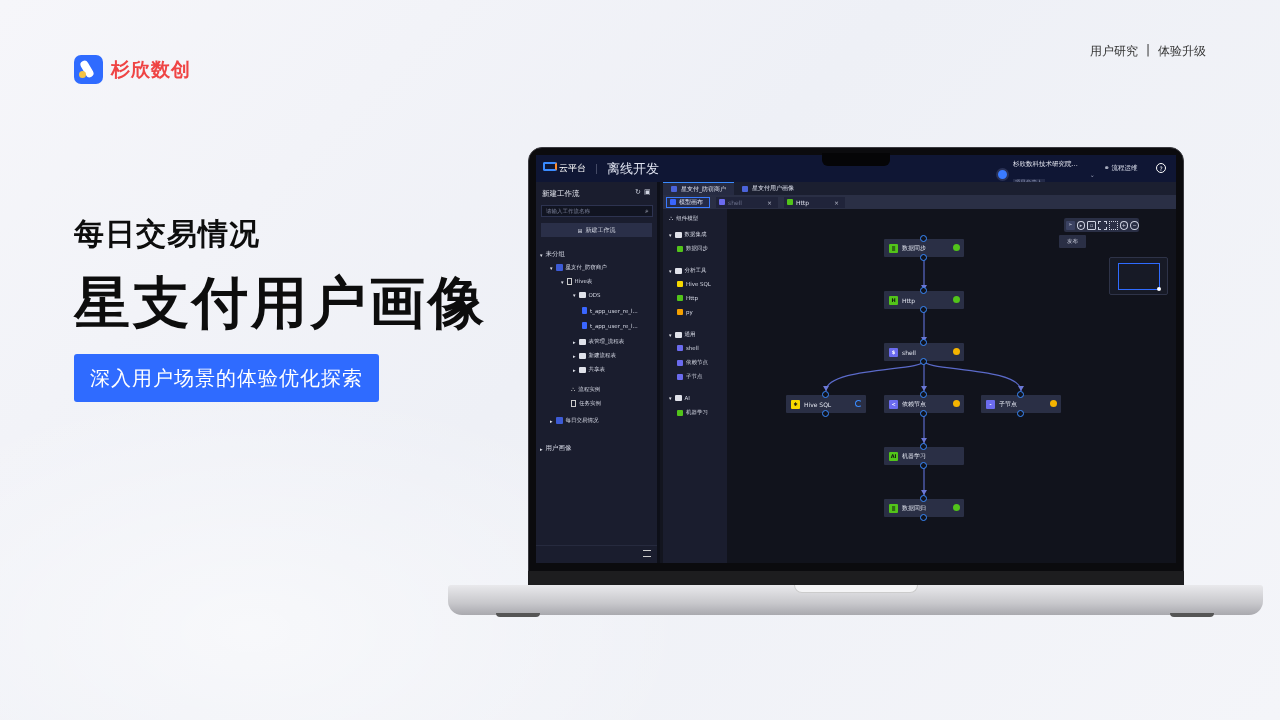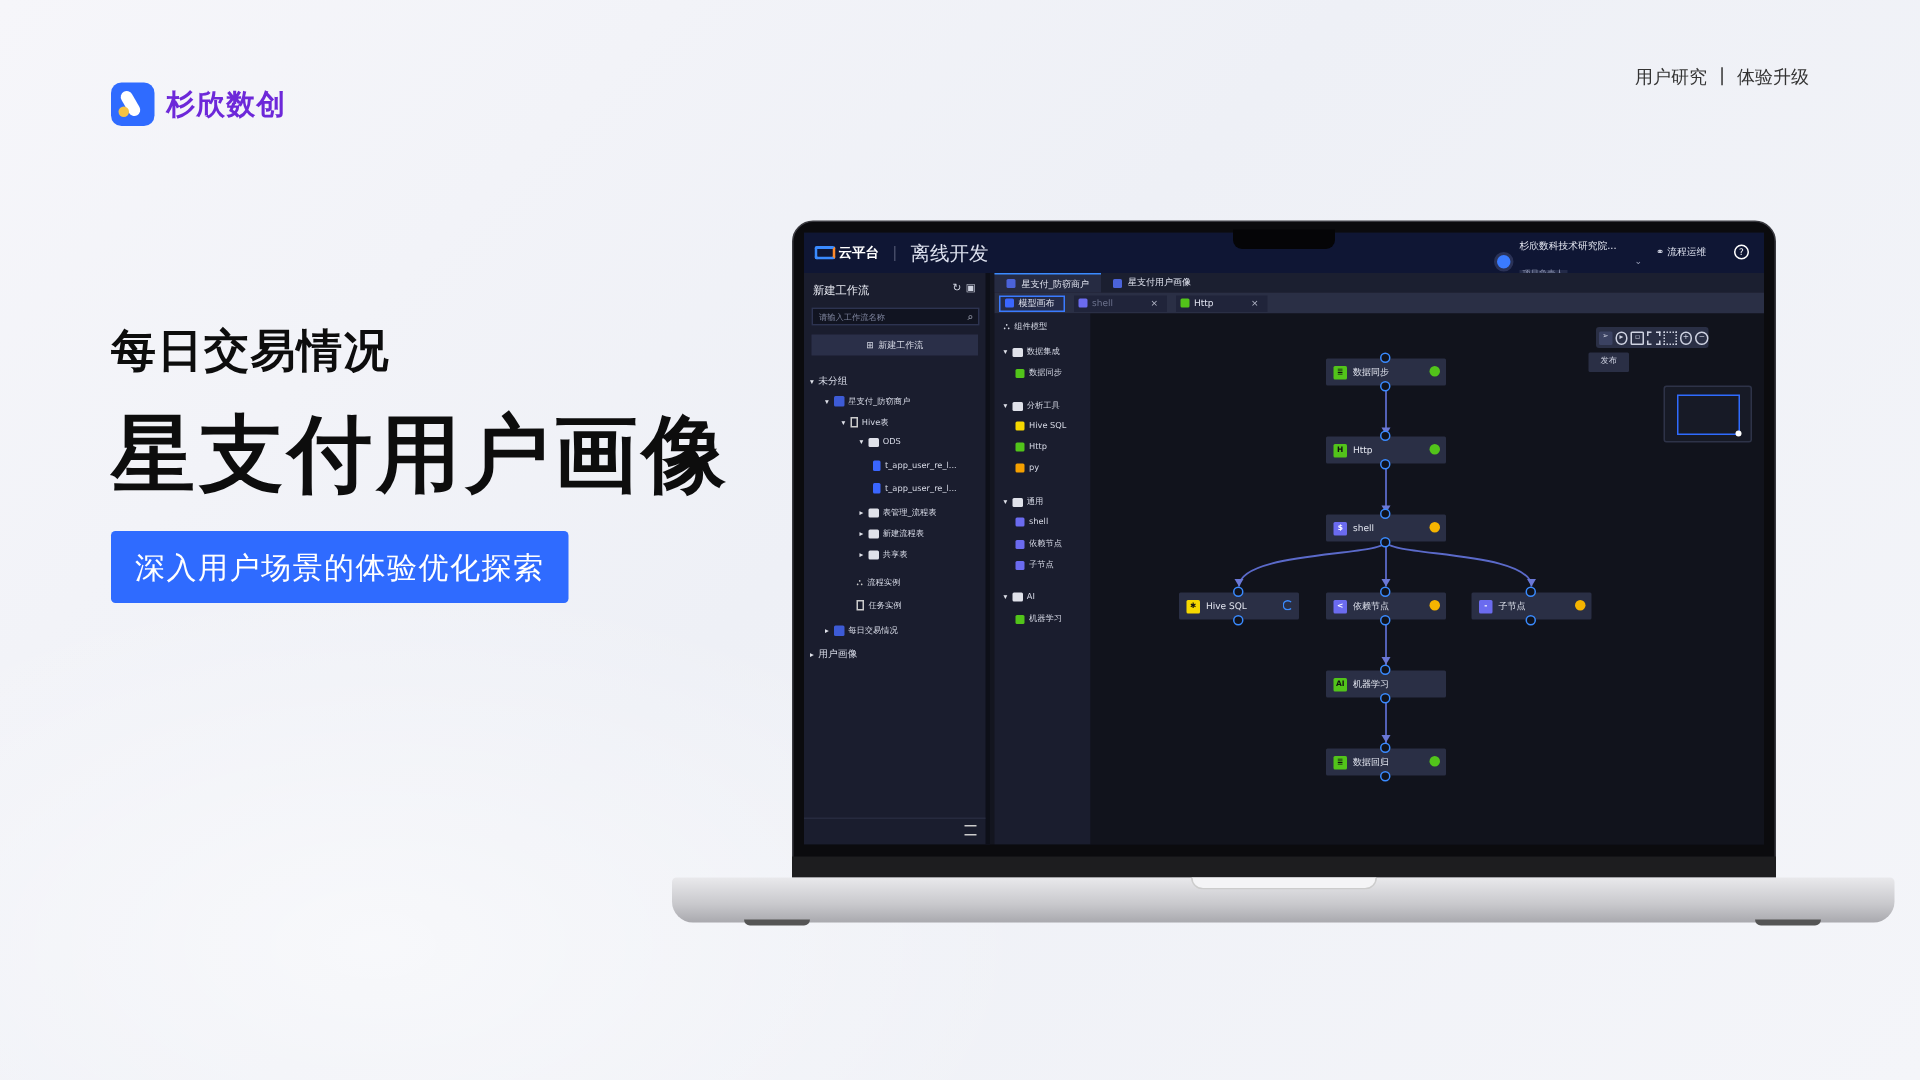--- a/index.html
+++ b/index.html
@@ -3,36 +3,36 @@
 <meta charset="utf-8">
 <style>
 *{box-sizing:border-box;margin:0;padding:0}
 html,body{width:1280px;height:720px;overflow:hidden}
 body{font-family:"DejaVu Sans",sans-serif;background:linear-gradient(135deg,#f6f6fa 0%,#eef0f6 45%,#f4f5f9 100%);position:relative;color:#1a1a1a}
 .bgshape{position:absolute;border-radius:50%;opacity:.55}
 .logo{position:absolute;left:74px;top:55px;display:flex;align-items:center;gap:8px}
 .logo-mark{width:29px;height:29px;border-radius:7px;background:#2f6bff;position:relative;overflow:hidden}
 .logo-mark::before{content:"";position:absolute;left:9px;top:5px;width:8px;height:18px;border-radius:5px;background:#fff;transform:rotate(-30deg)}
 .logo-mark::after{content:"";position:absolute;left:5px;top:16px;width:7px;height:7px;border-radius:50%;background:#f5c344}
-.logo-text{font-size:19px;font-weight:bold;letter-spacing:1px;color:#6d28d9}
+.logo-text{font-size:19px;font-weight:bold;letter-spacing:1px;color:#ef4444}
 .topright{position:absolute;right:74px;top:43px;font-size:12px;color:#333;display:flex;gap:8px}
 .h2{position:absolute;left:74px;top:214px;font-size:30px;font-weight:bold;color:#0d0d0d;letter-spacing:1px}
 .h1{position:absolute;left:74px;top:266px;font-size:56px;font-weight:bold;color:#0d0d0d;letter-spacing:3px}
 .badge{position:absolute;left:74px;top:354px;width:305px;height:48px;background:#2f6bff;border-radius:3px;color:#fff;font-size:20px;display:flex;align-items:center;justify-content:center;letter-spacing:1px}
 
 .lid{position:absolute;left:528px;top:147px;width:656px;height:438px;background:#0b0b0e;border-radius:14px 14px 0 0;border:1px solid #3a3a40}
 .screen{position:absolute;left:536px;top:155px;width:640px;height:408px;background:#13151f;overflow:hidden}
 .notch{position:absolute;left:822px;top:153px;width:68px;height:13px;background:#050507;border-radius:0 0 6px 6px;z-index:5}
 .chin{position:absolute;left:528px;top:571px;width:656px;height:14px;background:#1d1d1f}
 .base{position:absolute;left:448px;top:585px;width:815px;height:30px;background:linear-gradient(#e9e9ec,#c8c8cc 60%,#a9a9ae);border-radius:3px 3px 14px 14px}
 .base-notch{position:absolute;left:794px;top:585px;width:124px;height:8px;background:#f4f4f6;border-radius:0 0 8px 8px;border:1px solid #ccc;border-top:none}
 .foot{position:absolute;top:613px;width:44px;height:4px;background:#555;border-radius:0 0 4px 4px}
 
 .topbar{position:absolute;left:0;top:0;width:640px;height:27px;background:#0f1634;display:flex;align-items:center}
-.app-logo{display:flex;align-items:center;gap:2px;margin-left:7px;font-size:9px;font-weight:bold;color:#fff}
+.app-logo{display:flex;align-items:flex-start;gap:2px;margin-left:7px;font-size:9px;font-weight:normal;color:#fff}
 .app-logo .ic{width:14px;height:9px;border:2px solid #3a8bff;border-right-color:#ff8a2a;border-radius:2px}
 .sep{width:1px;height:10px;background:#444a66;margin:0 10px}
 .nav-label{font-size:13px;color:#dfe3f0}
 .org{position:absolute;left:460px;top:5px;display:flex;align-items:center;gap:4px}
 .org .av{width:13px;height:13px;border-radius:50%;background:#3a7bff;border:2px solid #2a3257}
 .org .name{font-size:6.5px;color:#e6e8f2}
 .org .role{font-size:5.5px;color:#8c93b0;background:#232a48;padding:0 2px}
 .flow-ops{position:absolute;left:568px;top:9px;font-size:6.5px;color:#dfe3f0}
 .help{position:absolute;left:620px;top:8px;width:10px;height:10px;border:1px solid #fff;border-radius:50%;font-size:6px;color:#fff;text-align:center;line-height:9px}
 .sidebar{position:absolute;left:0;top:27px;width:124px;height:381px;background:#1a1d2e;border-right:3px solid #0d0f18}
@@ -187,21 +187,21 @@
         </div>
       <div class="ti" style="left:35px;top:156px">
           <span style="width:5px;height:7px;border:1px solid #ccc"></span>
           <span>任务实例</span>
         </div>
       <div class="ti" style="left:14px;top:173px">
           <span class="caret">▸</span>
           <span class="doc"></span>
           <span>每日交易情况</span>
         </div>
-      <div class="ti" style="left:4px;top:188px">
+      <div class="ti" style="left:4px;top:200px">
           <span class="caret">▸</span>
           <span style="font-size:6.5px">用户画像</span>
         </div>
     </div>
     <div class="sb-bottom">
       <div class="collapse"></div>
     </div>
   </div>
 
   <div class="tabs">

